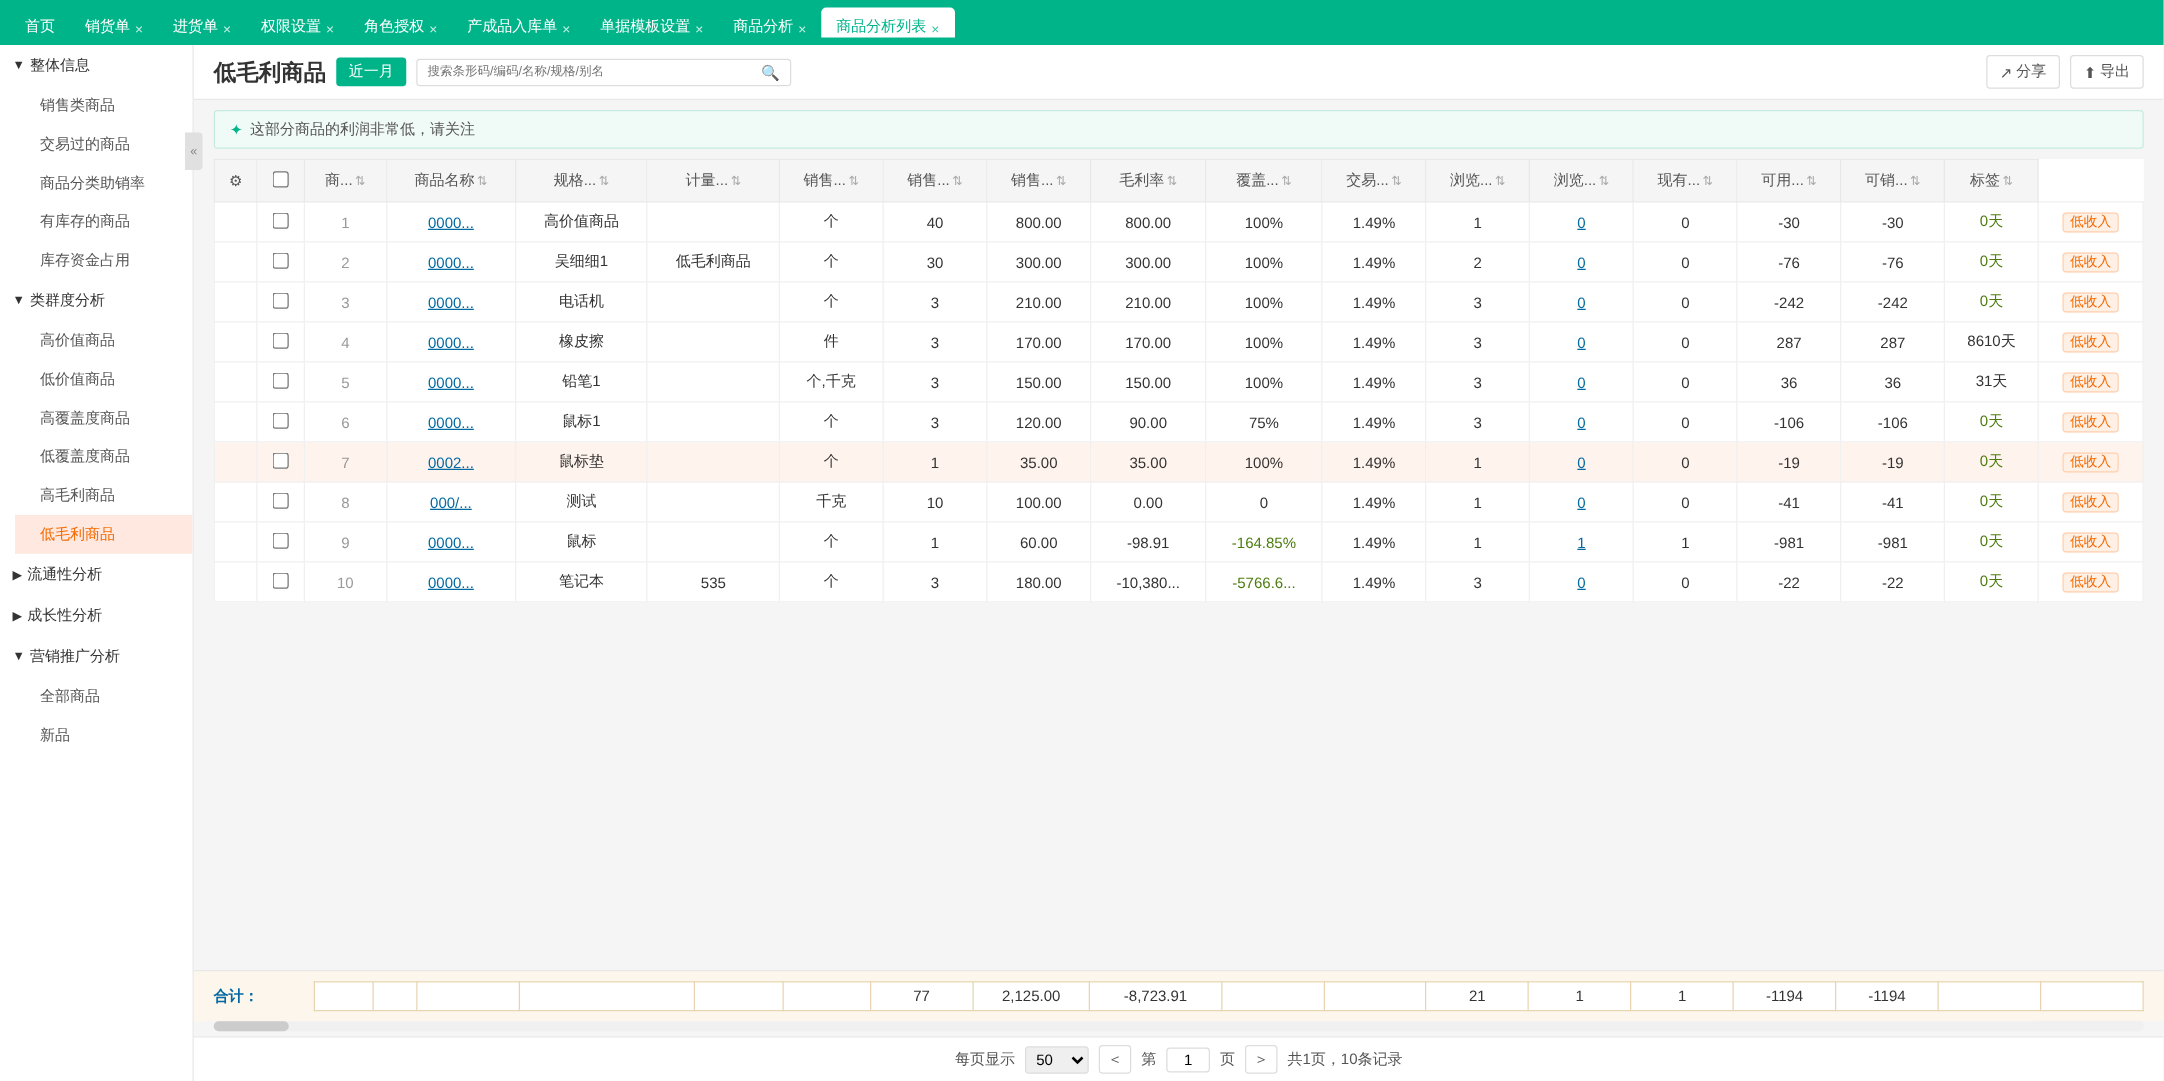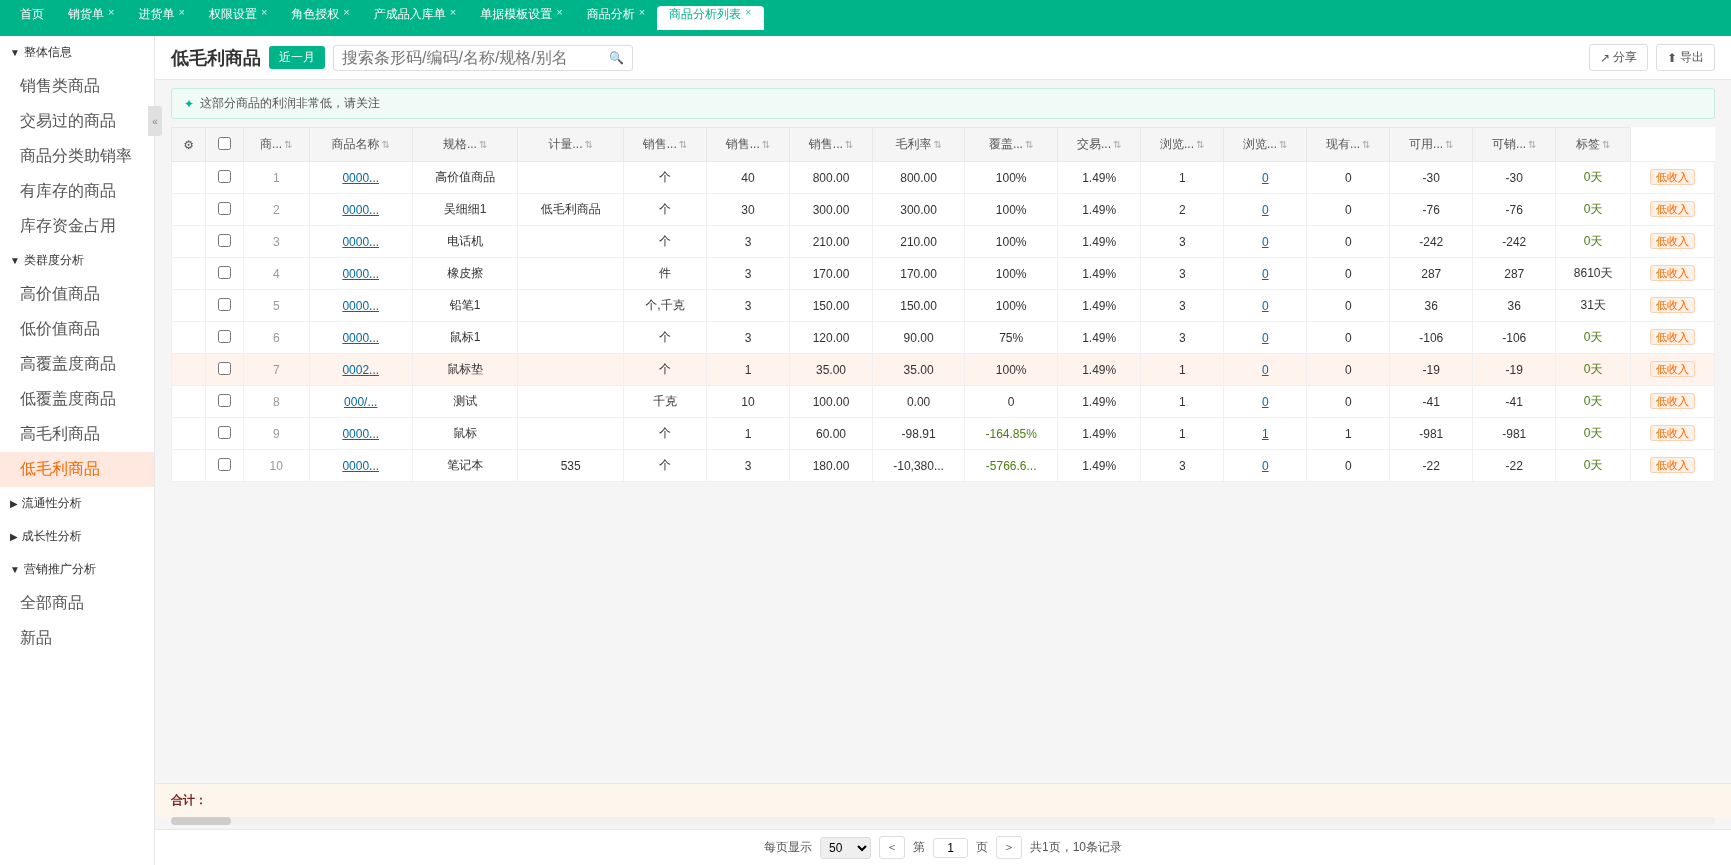--- a/index.html
+++ b/index.html
@@ -12,21 +12,21 @@
       align-items: center;
       height: 36px;
       padding: 0 8px;
       gap: 0;
     }
     .nav-item {
       color: #fff;
       padding: 0 12px;
       height: 24px;
       display: flex;
-      align-items: flex-start;
+      align-items: flex-end;
       cursor: pointer;
       font-size: 13px;
       white-space: nowrap;
     }
     .nav-item.active {
       background: #fff;
       color: #00b48a;
       border-radius: 4px 4px 0 0;
     }
     .nav-item .close-x {
@@ -58,21 +58,22 @@
       cursor: pointer;
     }
     .sidebar-group-title .arrow {
       margin-right: 4px;
       font-size: 10px;
     }
     .sidebar-item {
       padding: 7px 10px 7px 20px;
       color: #555;
       cursor: pointer;
-      font-size: 16px;
+      font-size: 12px;
+      margin-left: 12px;
     }
     .sidebar-item.active {
       background: #ffe8e0;
       color: #f56a00;
     }
 
     
     .content {
       flex: 1;
       display: flex;
@@ -109,21 +110,21 @@
       border: 1px solid #ddd;
       border-radius: 3px;
       padding: 3px 8px;
       background: #fff;
       flex: 1;
       max-width: 300px;
     }
     .search-box input {
       border: none;
       outline: none;
-      font-size: 16px;
+      font-size: 10px;
       width: 100%;
       color: #0c4a6e;
     }
     .search-icon { color: #aaa; cursor: pointer; }
     .header-actions {
       margin-left: auto;
       display: flex;
       gap: 8px;
       align-items: center;
     }
@@ -226,21 +227,21 @@
     .footer-total {
       background: #fdf6ec;
       display: flex;
       align-items: center;
       padding: 8px 16px;
       border-top: 1px solid #e8e8e8;
       gap: 0;
     }
     .footer-total-label {
       font-weight: bold;
-      color: #7f1d1d;
+      color: #0369a1;
       width: 80px;
     }
 
     
     .pagination {
       display: flex;
       align-items: center;
       justify-content: center;
       padding: 6px 16px;
       background: #fff;
@@ -631,20 +632,44 @@
       <td>-22</td>
       <td class="red-text">0天</td>
       <td><span class="tag-low-income">低收入</span></td>
     </tr>
           </tbody>
       </table>
     </div>
 
     <div class="footer-total">
       <span class="footer-total-label">合计：</span>
+      <table style="flex:1; border-collapse:collapse;">
+        <tbody>
+            <tr>
+          <td style="width:40px; text-align:center; border:1px solid #e8d5b0; padding:4px;"></td>
+          <td style="width:30px; text-align:center; border:1px solid #e8d5b0; padding:4px;"></td>
+          <td style="width:70px; text-align:center; border:1px solid #e8d5b0; padding:4px;"></td>
+          <td style="width:120px; text-align:center; border:1px solid #e8d5b0; padding:4px;"></td>
+          <td style="width:60px; text-align:center; border:1px solid #e8d5b0; padding:4px;"></td>
+          <td style="width:60px; text-align:center; border:1px solid #e8d5b0; padding:4px;"></td>
+          <td style="width:70px; text-align:center; border:1px solid #e8d5b0; padding:4px;">77</td>
+          <td style="width:80px; text-align:center; border:1px solid #e8d5b0; padding:4px;">2,125.00</td>
+          <td style="width:90px; text-align:center; border:1px solid #e8d5b0; padding:4px;">-8,723.91</td>
+          <td style="width:70px; text-align:center; border:1px solid #e8d5b0; padding:4px;"></td>
+          <td style="width:70px; text-align:center; border:1px solid #e8d5b0; padding:4px;"></td>
+          <td style="width:70px; text-align:center; border:1px solid #e8d5b0; padding:4px;">21</td>
+          <td style="width:70px; text-align:center; border:1px solid #e8d5b0; padding:4px;">1</td>
+          <td style="width:70px; text-align:center; border:1px solid #e8d5b0; padding:4px;">1</td>
+          <td style="width:70px; text-align:center; border:1px solid #e8d5b0; padding:4px;">-1194</td>
+          <td style="width:70px; text-align:center; border:1px solid #e8d5b0; padding:4px;">-1194</td>
+          <td style="width:70px; text-align:center; border:1px solid #e8d5b0; padding:4px;"></td>
+          <td style="width:70px; text-align:center; border:1px solid #e8d5b0; padding:4px;"></td>
+        </tr>
+      </tbody>
+        </table>
     </div>
 
     <div class="scrollbar-track">
       <div class="scrollbar-thumb"></div>
     </div>
 
     <div class="pagination">
       <span>每页显示</span>
       <select class="page-select">
         <option>50</option>

